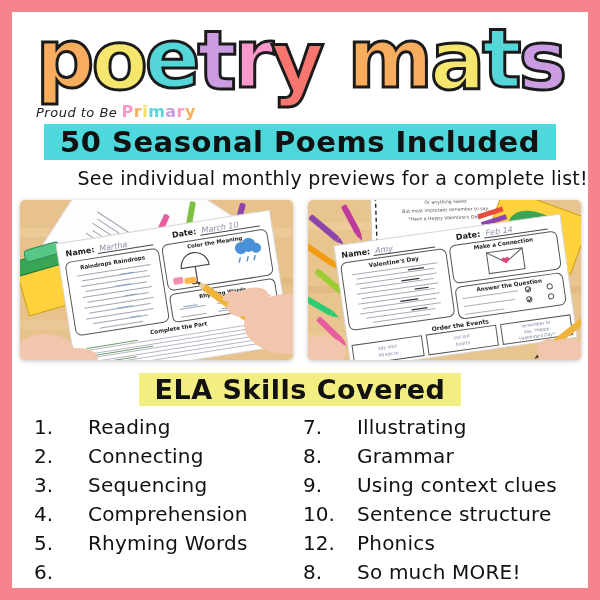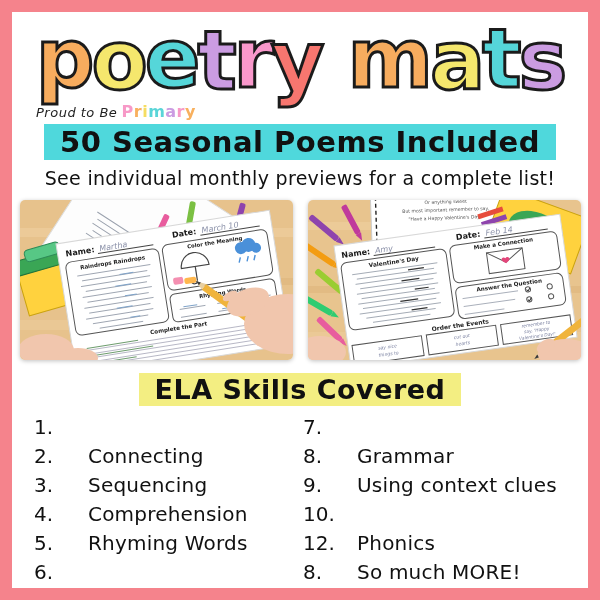--- a/index.html
+++ b/index.html
@@ -16,21 +16,21 @@
   .logo{position:absolute;left:24px;top:84px;font-size:13px;white-space:nowrap;}
   .logo .script{font-style:italic;color:#222;letter-spacing:.5px;}
   .logo .brand{font-weight:bold;font-size:16px;letter-spacing:.5px;}
   .logo .brand span{display:inline-block;}
 
   
   .banner-row{text-align:center;margin-top:6px;}
   .hl{display:inline-block;padding:1px 16px;font-size:29px;font-weight:bold;color:#111;letter-spacing:.5px;}
   .hl.cyan{background:#4fd8dc;}
   .hl.yellow{background:#f3ee82;font-size:27px;}
-  .subtitle{text-align:center;font-size:19px;color:#111;margin-top:7px;letter-spacing:.3px;}
+  .subtitle{text-align:right;font-size:19px;color:#111;margin-top:7px;letter-spacing:.3px;}
 
   
   .photos{display:flex;justify-content:center;gap:15px;margin-top:11px;}
   .photo{width:273px;height:160px;border-radius:5px;overflow:hidden;box-shadow:0 1px 4px rgba(0,0,0,.25);}
   .photo svg{display:block;font-family:"DejaVu Sans",sans-serif;}
 
   
   .skills{display:grid;grid-template-columns:1fr 1fr;padding:6px 16px 0 22px;}
   .skill{display:flex;align-items:center;height:29px;font-size:20px;color:#111;}
   .skill .num{width:54px;flex:0 0 54px;}
@@ -303,20 +303,21 @@
   </div>
 
   <div class="banner-row" style="margin-top:13px;border-radius:12px;">
     <span class="hl yellow" style="background-color: rgb(243, 238, 130);">ELA Skills Covered</span>
   </div>
 
   <div class="skills">
     <div class="col">
       <div class="skill">
           <span class="num">1.</span>
+          <span class="lbl">Reading</span>
         </div>
       <div class="skill">
           <span class="num">2.</span>
           <span class="lbl">Connecting</span>
         </div>
       <div class="skill">
           <span class="num">3.</span>
           <span class="lbl">Sequencing</span>
         </div>
       <div class="skill">
@@ -327,31 +328,33 @@
           <span class="num">5.</span>
           <span class="lbl">Rhyming Words</span>
         </div>
       <div class="skill">
           <span class="num">6.</span>
         </div>
     </div>
     <div class="col">
       <div class="skill">
           <span class="num">7.</span>
+          <span class="lbl">Illustrating</span>
         </div>
       <div class="skill">
           <span class="num">8.</span>
           <span class="lbl">Grammar</span>
         </div>
       <div class="skill">
           <span class="num">9.</span>
           <span class="lbl">Using context clues</span>
         </div>
       <div class="skill">
           <span class="num">10.</span>
+          <span class="lbl">Sentence structure</span>
         </div>
       <div class="skill">
           <span class="num">12.</span>
           <span class="lbl">Phonics</span>
         </div>
       <div class="skill">
           <span class="num">8.</span>
           <span class="lbl">So much MORE!</span>
         </div>
     </div>

